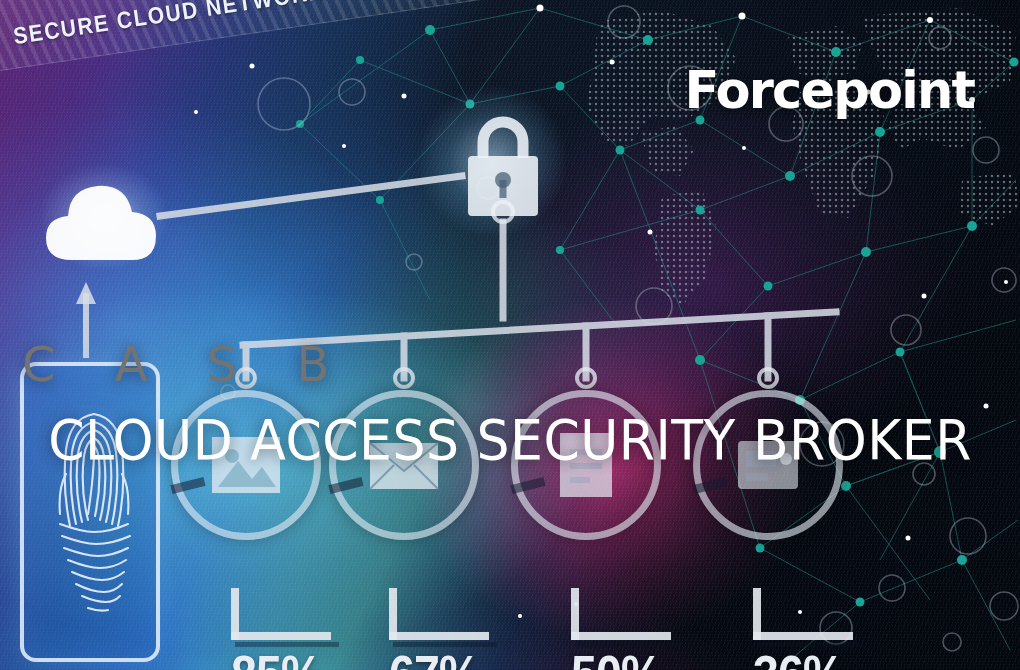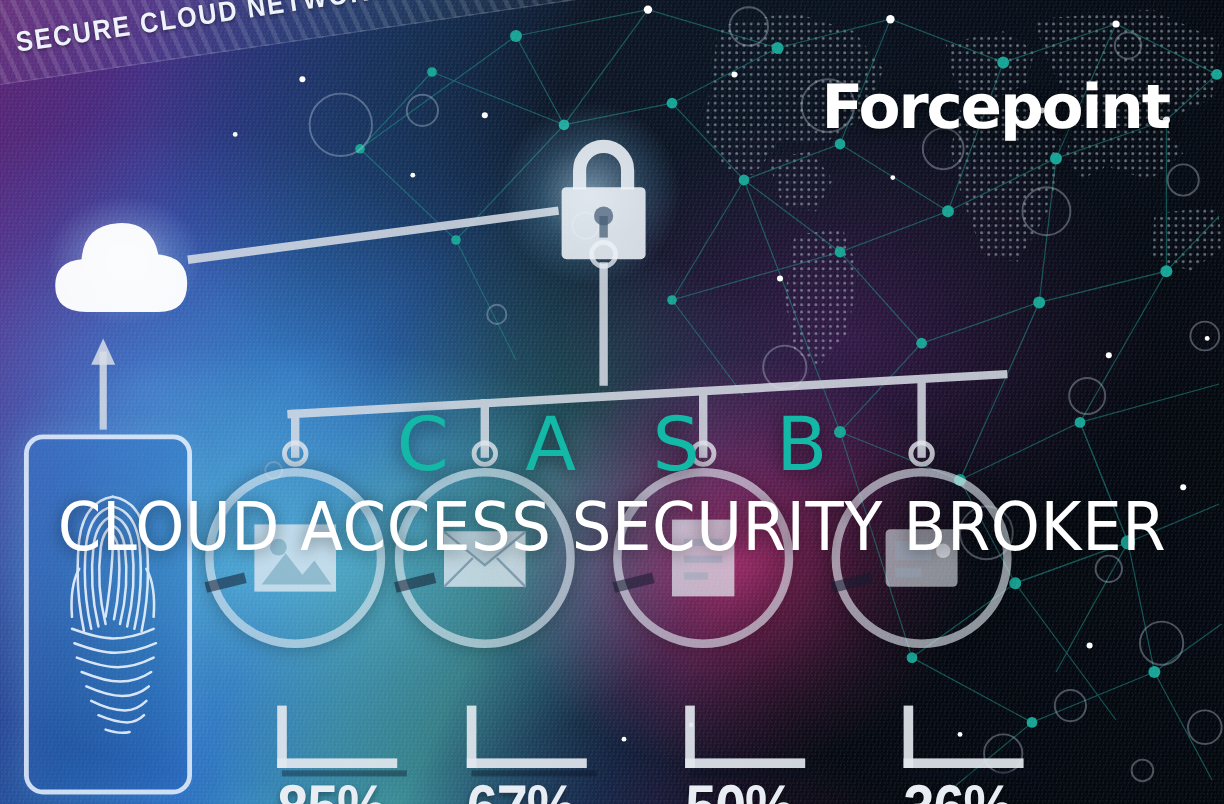--- a/index.html
+++ b/index.html
@@ -222,23 +222,22 @@
     font-family:"Liberation Sans", sans-serif;
     transform:scaleX(.86);
     transform-origin:left center;
     text-shadow:0 2px 6px rgba(0,0,0,.4);
   }
 
   
   .title-main{
     position:absolute;
     left:0; right:0; top:340px;
-    text-align:center;
-    color:#14b8a6;
-    font-size:62px;
+    color:#737373;
+    font-size:48px;
     font-weight:normal;
     letter-spacing:22px;
     text-indent:22px;
     font-family:"DejaVu Sans", sans-serif;
     line-height:1;
     text-shadow:0 2px 14px rgba(0,0,0,.45);
   }
   .title-sub{
     position:absolute;
     left:0; right:0; top:412px;

